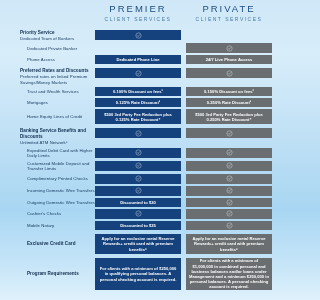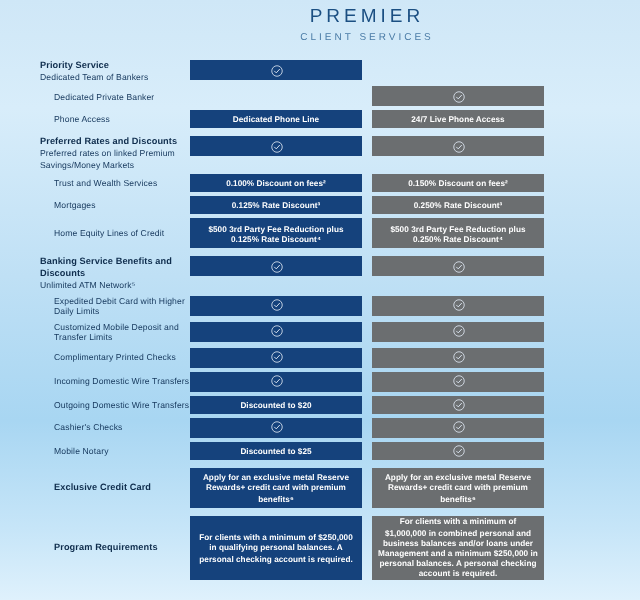--- a/index.html
+++ b/index.html
@@ -67,20 +67,24 @@
 <body>
 
 <div class="sheet">
 
   <div class="header">
     <div class="hdr-spacer"></div>
     <div class="hdr-col">
       <div class="hdr-title">PREMIER</div>
       <div class="hdr-sub">CLIENT SERVICES</div>
     </div>
+    <div class="hdr-col gap">
+      <div class="hdr-title">PRIVATE</div>
+      <div class="hdr-sub">CLIENT SERVICES</div>
+    </div>
   </div>
 
   <div id="body-rows">
       <div class="sect">
         <div class="row">
           <div class="label-cell">
             <div class="grp-head">Priority Service</div>
             <div class="lbl">Dedicated Team of Bankers</div>
           </div>
           <div class="cell premier h-check">

